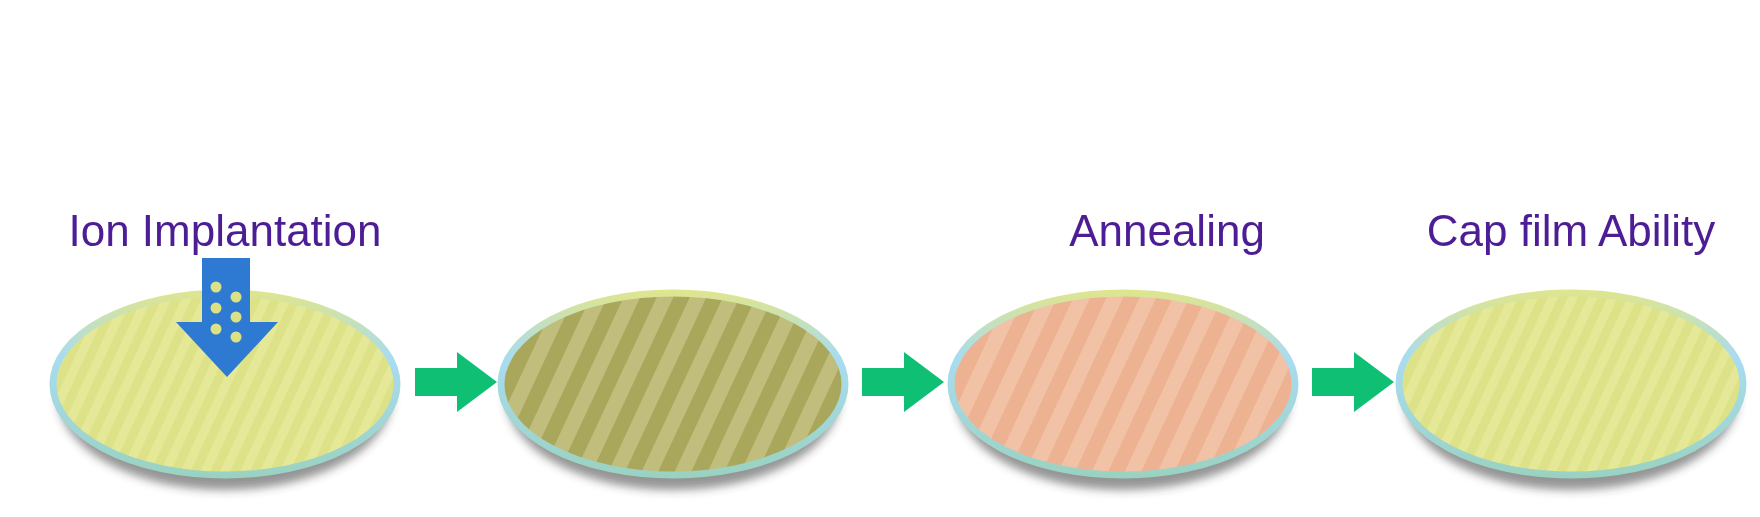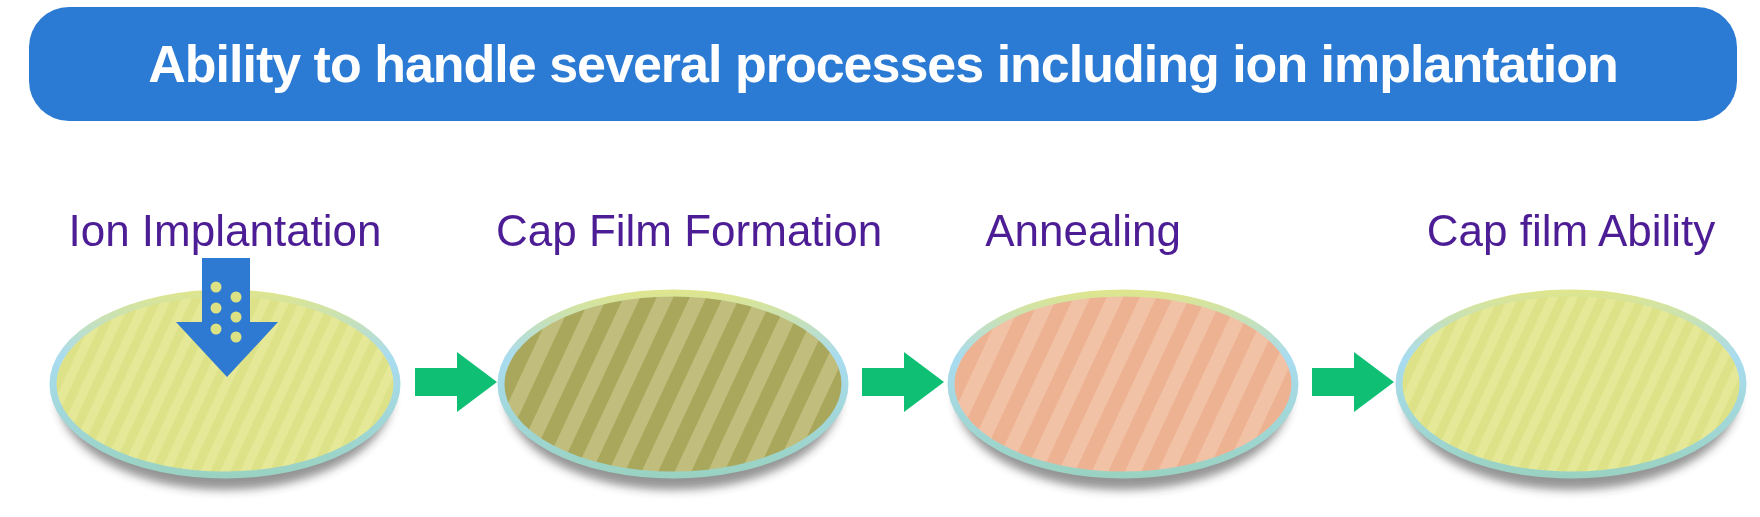--- a/index.html
+++ b/index.html
@@ -32,21 +32,21 @@
     position: absolute;
     top: 206px;
     width: 354px;
     text-align: center;
     font-size: 44px;
     color: #4c1d95;
     white-space: nowrap;
   }
   .step-label.s1 { left: 48px; }
   .step-label.s2 { left: 496px; }
-  .step-label.s3 { left: 906px; }
+  .step-label.s3 { left: 990px; }
   .step-label.s4 { left: 1394px; }
   
   .wafer {
     position: absolute;
     top: 287px;
     width: 354px;
     height: 216px;
   }
   .wafer.w1 { left: 48px; }
   .wafer.w2 { left: 496px; }
@@ -98,26 +98,22 @@
         <rect width="30" height="30" fill="#edb292"></rect>
         <rect width="15" height="30" fill="#f2c2a6"></rect>
       </pattern>
       <pattern id="p3" width="18" height="18" patternUnits="userSpaceOnUse" patternTransform="rotate(25)">
         <rect width="18" height="18" fill="#dde289"></rect>
         <rect width="9" height="18" fill="#e5e997"></rect>
       </pattern>
     </defs>
   </svg>
 
-  <div class="header-banner">
-    <div class="header-title">Ability to handle several processes including ion implantation</div>
-  </div>
 
   <div class="step-label s1">Ion Implantation</div>
-  <div class="step-label s2">Cap Film Formation</div>
   <div class="step-label s3">Annealing</div>
   <div class="step-label s4">Cap film Ability</div>
 
   <svg class="wafer w1" viewBox="0 0 354 216">
     <ellipse cx="177" cy="110" rx="167" ry="93" fill="#2b2b2b" opacity="0.5" filter="url(#soft)"></ellipse>
     <ellipse cx="177" cy="97" rx="172" ry="91" fill="url(#p0)" stroke="url(#rim)" stroke-width="7"></ellipse>
   </svg>
 
   <svg class="ion-arrow" viewBox="0 0 102 120">
     <polygon points="26,0 74,0 74,64 102,64 51,119 0,64 26,64" fill="#2e7ad2"></polygon>

